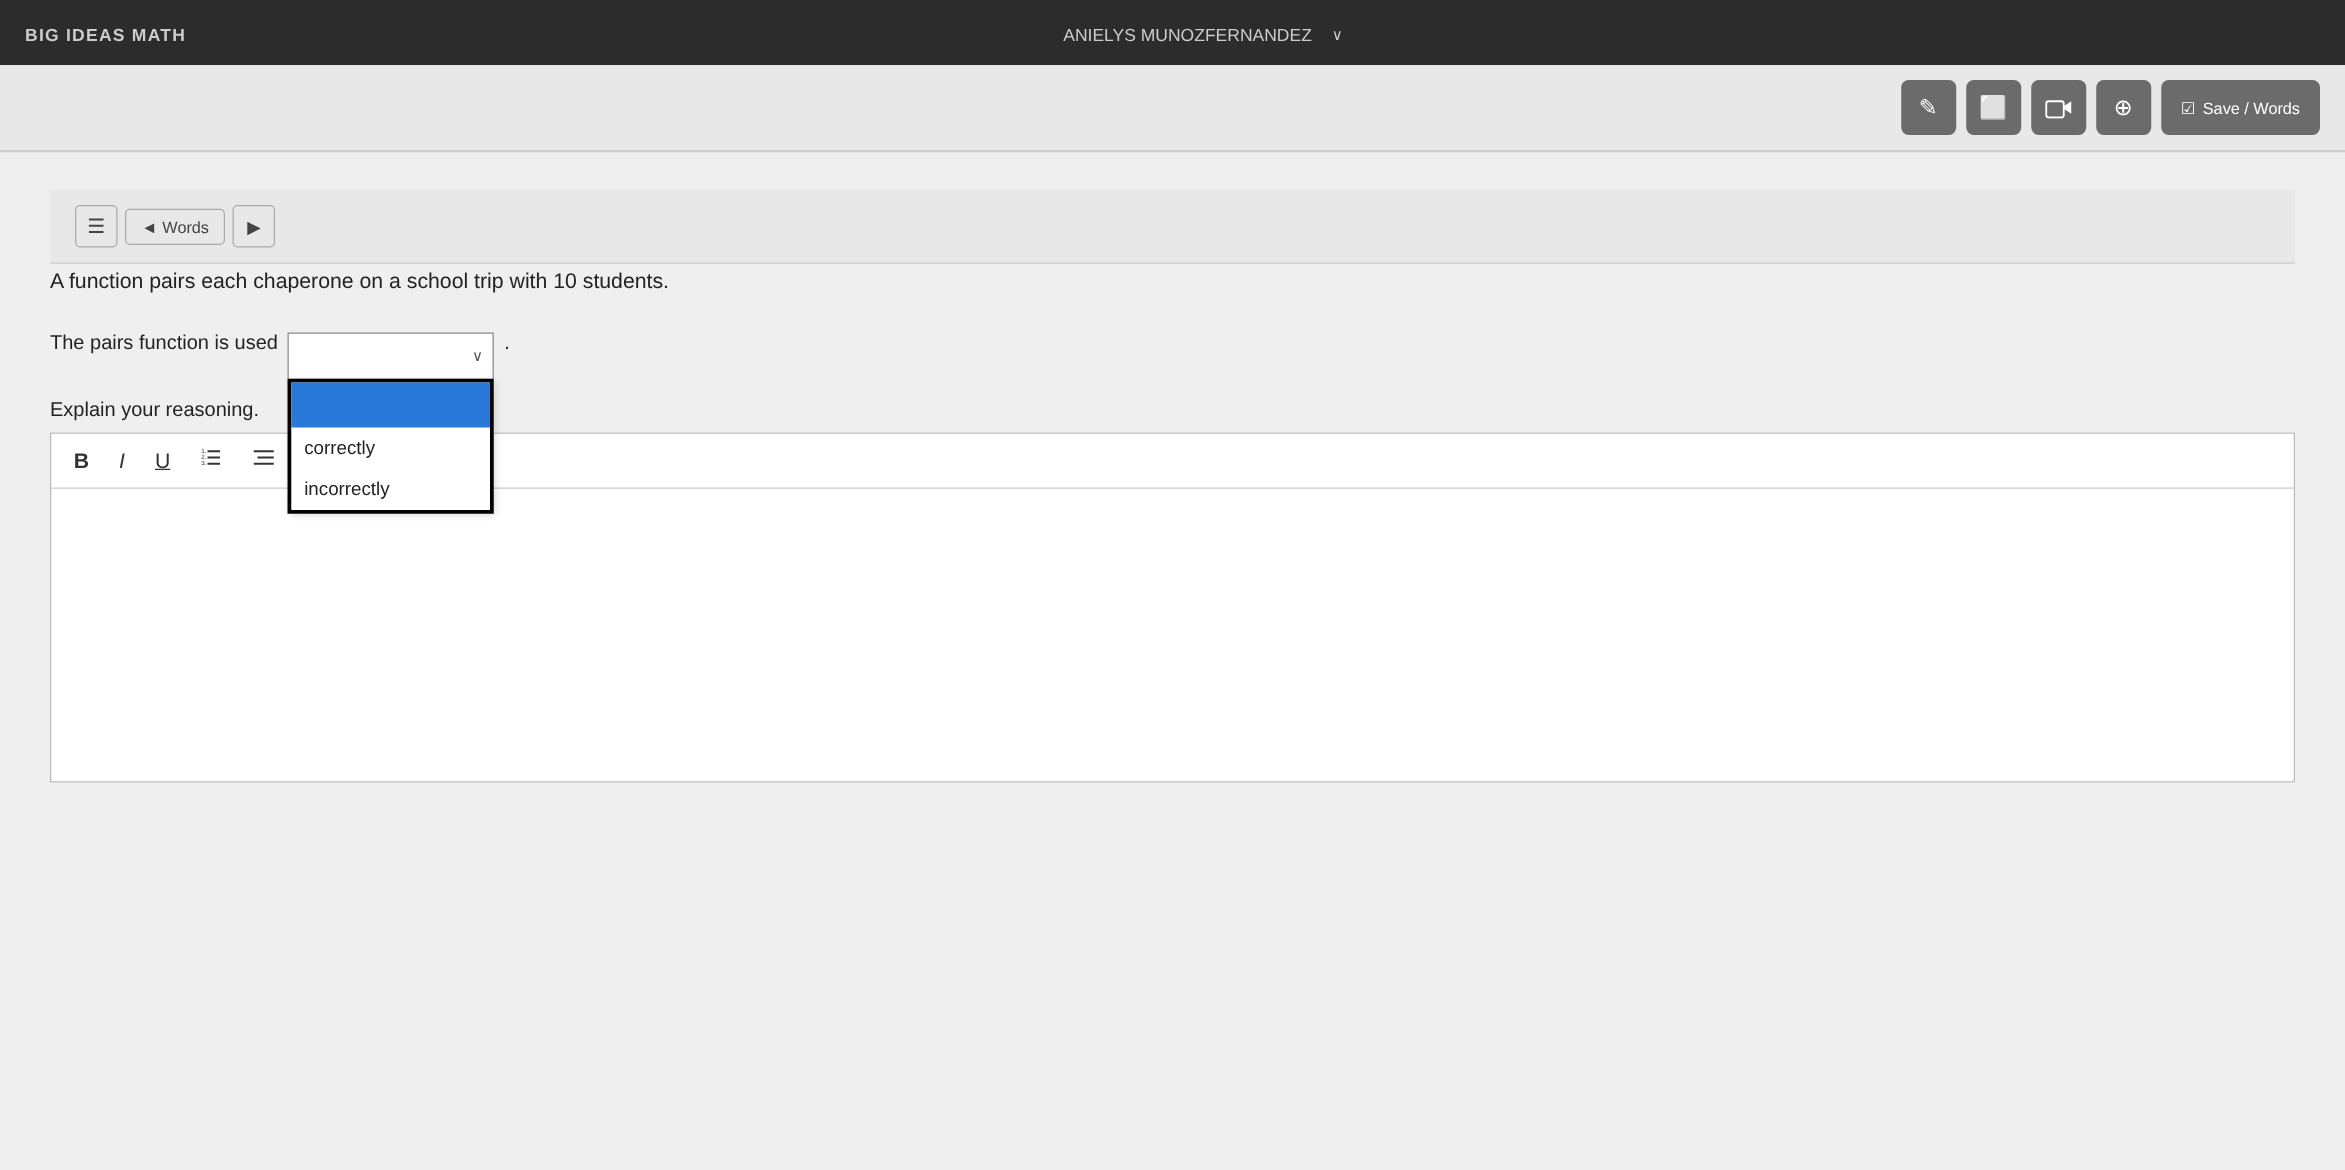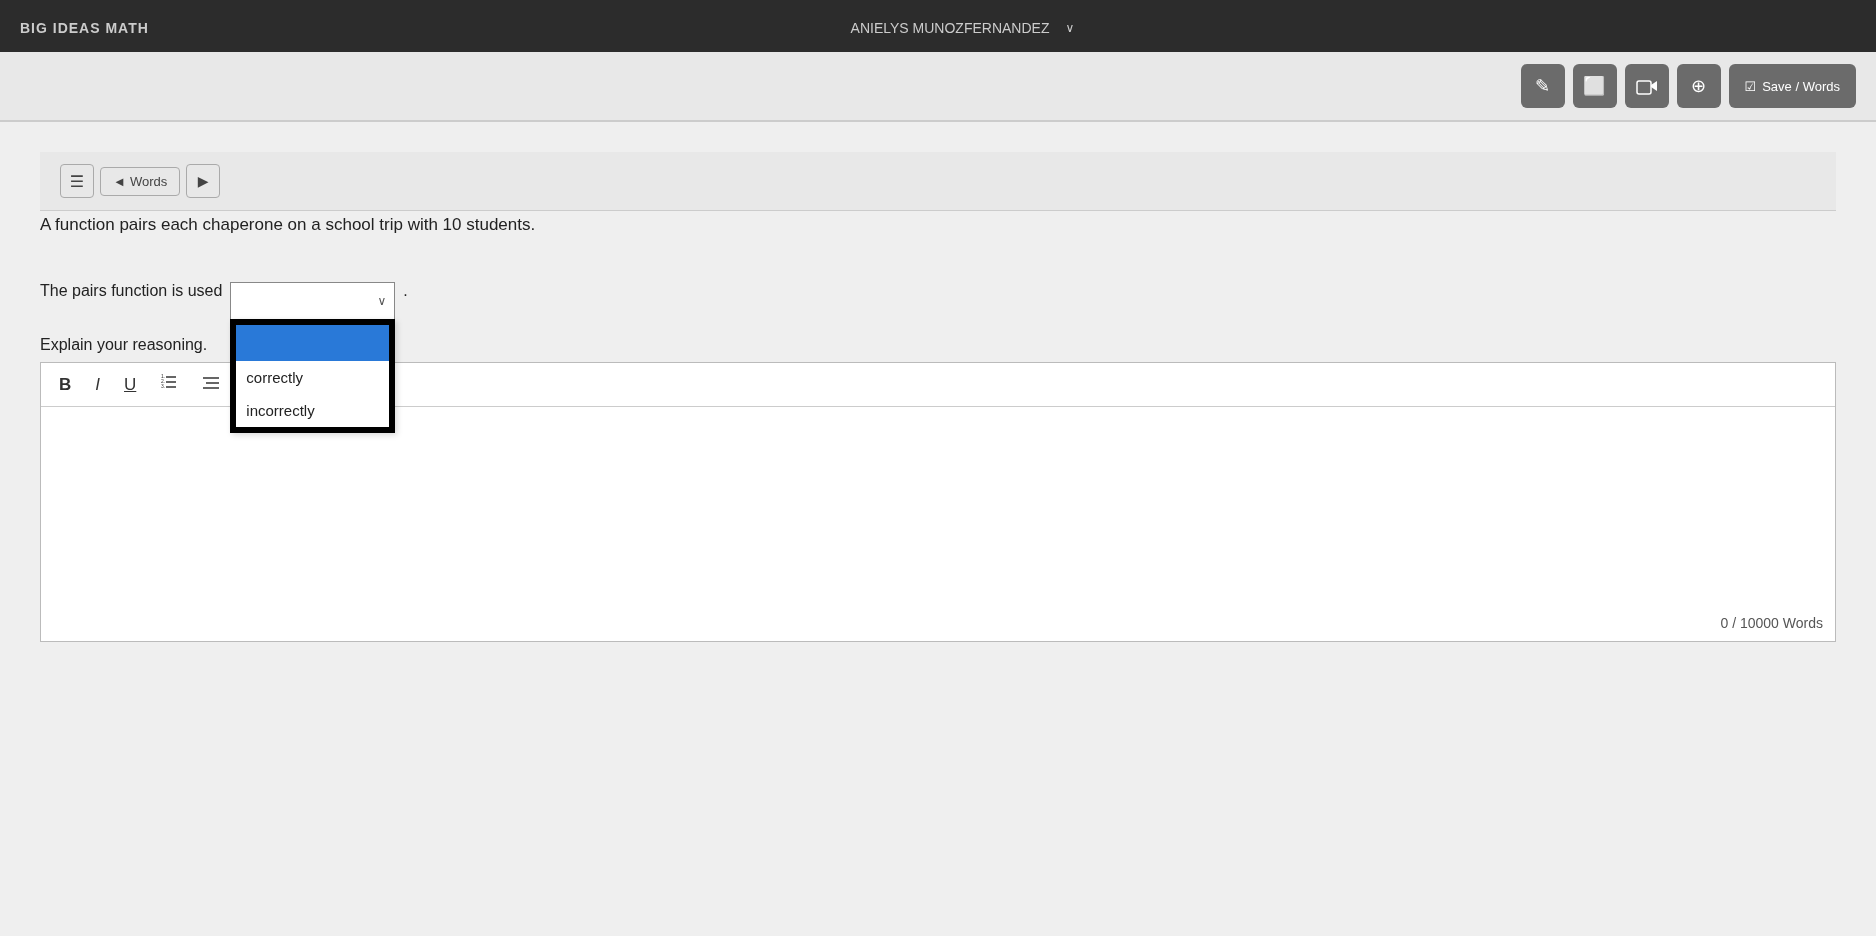--- a/index.html
+++ b/index.html
@@ -145,21 +145,21 @@
       color: #1a5fa8;
       font-size: 18px;
     }
     .question-header em {
       font-style: italic;
     }
 
     .statement-text {
       font-size: 17px;
       color: #222;
-      margin-bottom: 44px;
+      margin-bottom: 28px;
       line-height: 1.6;
     }
 
     .word-function-row {
       display: flex;
       align-items: flex-start;
       font-size: 16px;
       color: #222;
       margin-bottom: 16px;
       gap: 8px;
@@ -171,21 +171,21 @@
       display: inline-block;
     }
 
     
     .dropdown-open {
       position: absolute;
       top: 37px;
       left: 0;
       width: 165px;
       background: white;
-      border: 6px solid #000000;
+      border: 3px solid #000000;
       z-index: 100;
       box-shadow: 2px 2px 6px rgba(0,0,0,0.15);
     }
 
     .dropdown-highlighted {
       background: #2979d8;
       height: 36px;
       display: block;
     }
 
@@ -347,16 +347,15 @@
         <svg width="18" height="18" viewBox="0 0 18 18" fill="none">
           <rect x="1" y="1" width="16" height="16" rx="1" stroke="#333" stroke-width="1.2" fill="none"></rect>
           <line x1="7" y1="1" x2="7" y2="17" stroke="#333" stroke-width="1"></line>
           <line x1="13" y1="1" x2="13" y2="17" stroke="#333" stroke-width="1"></line>
           <line x1="1" y1="7" x2="17" y2="7" stroke="#333" stroke-width="1"></line>
           <line x1="1" y1="13" x2="17" y2="13" stroke="#333" stroke-width="1"></line>
         </svg>
       </button>
     </div>
     <div class="editor-content" contenteditable="true" style=""></div>
-    <div class="word-count">0 / 10000 Words</div>
   </div>
 
 </div>
 
 </body></html>

